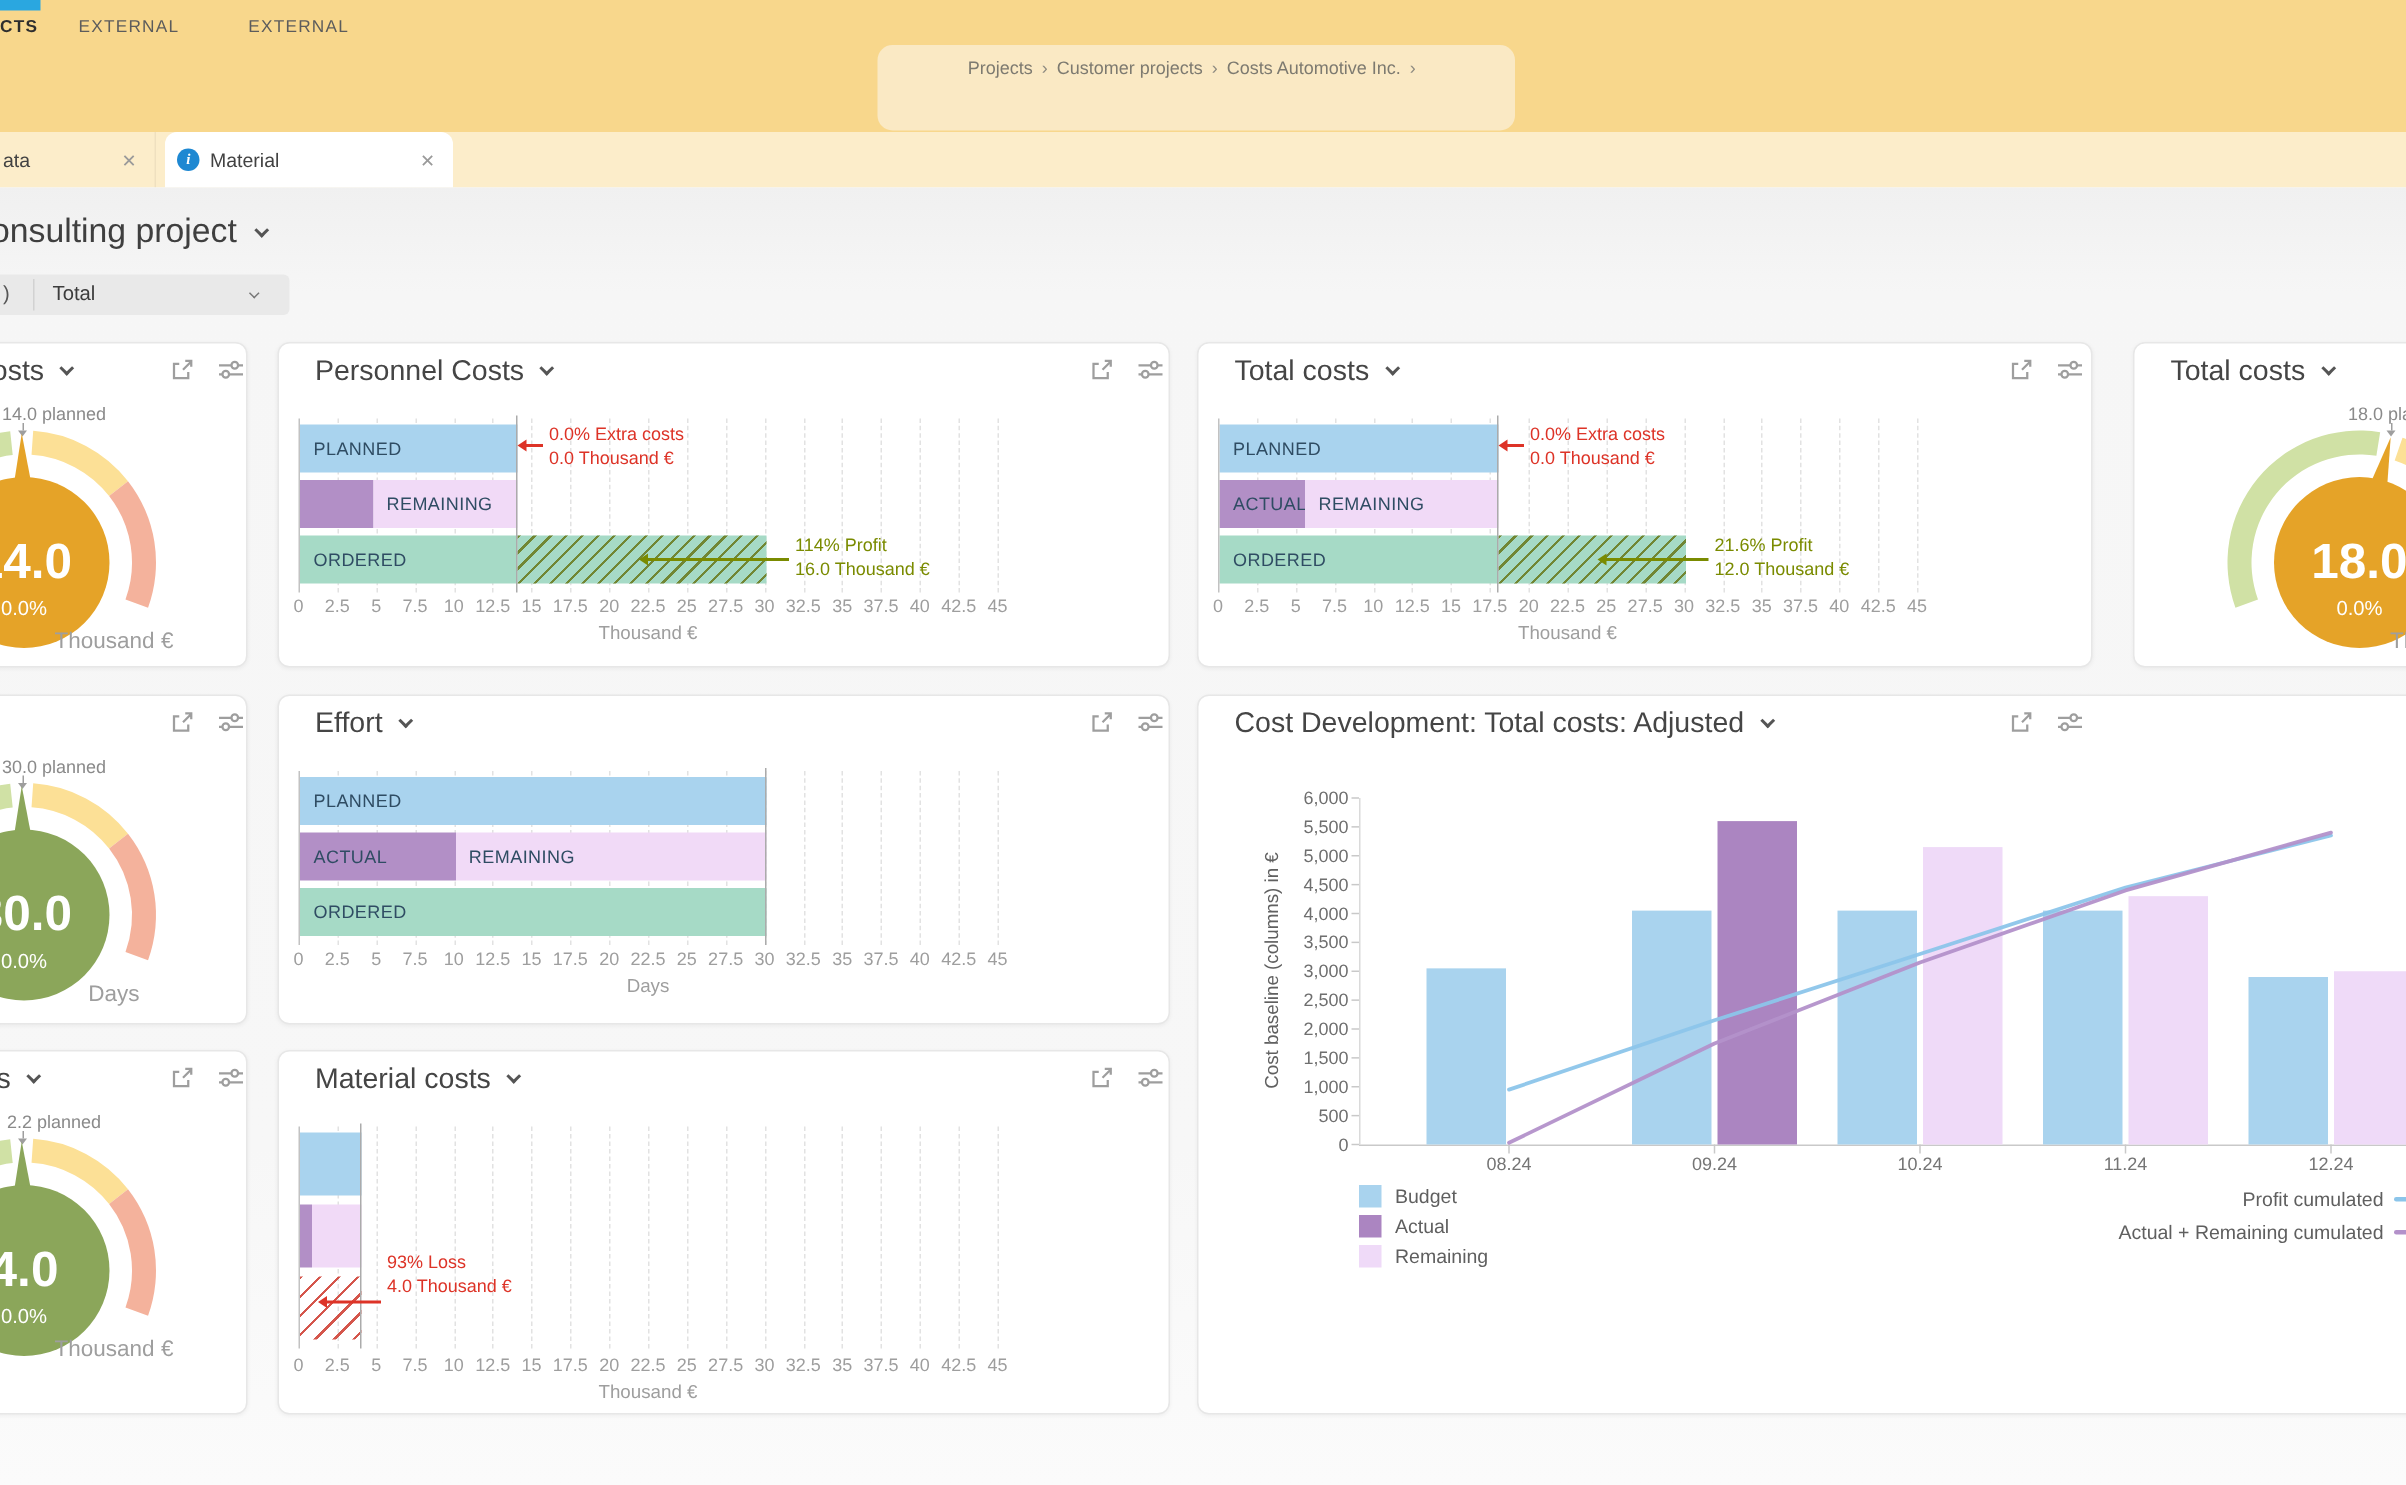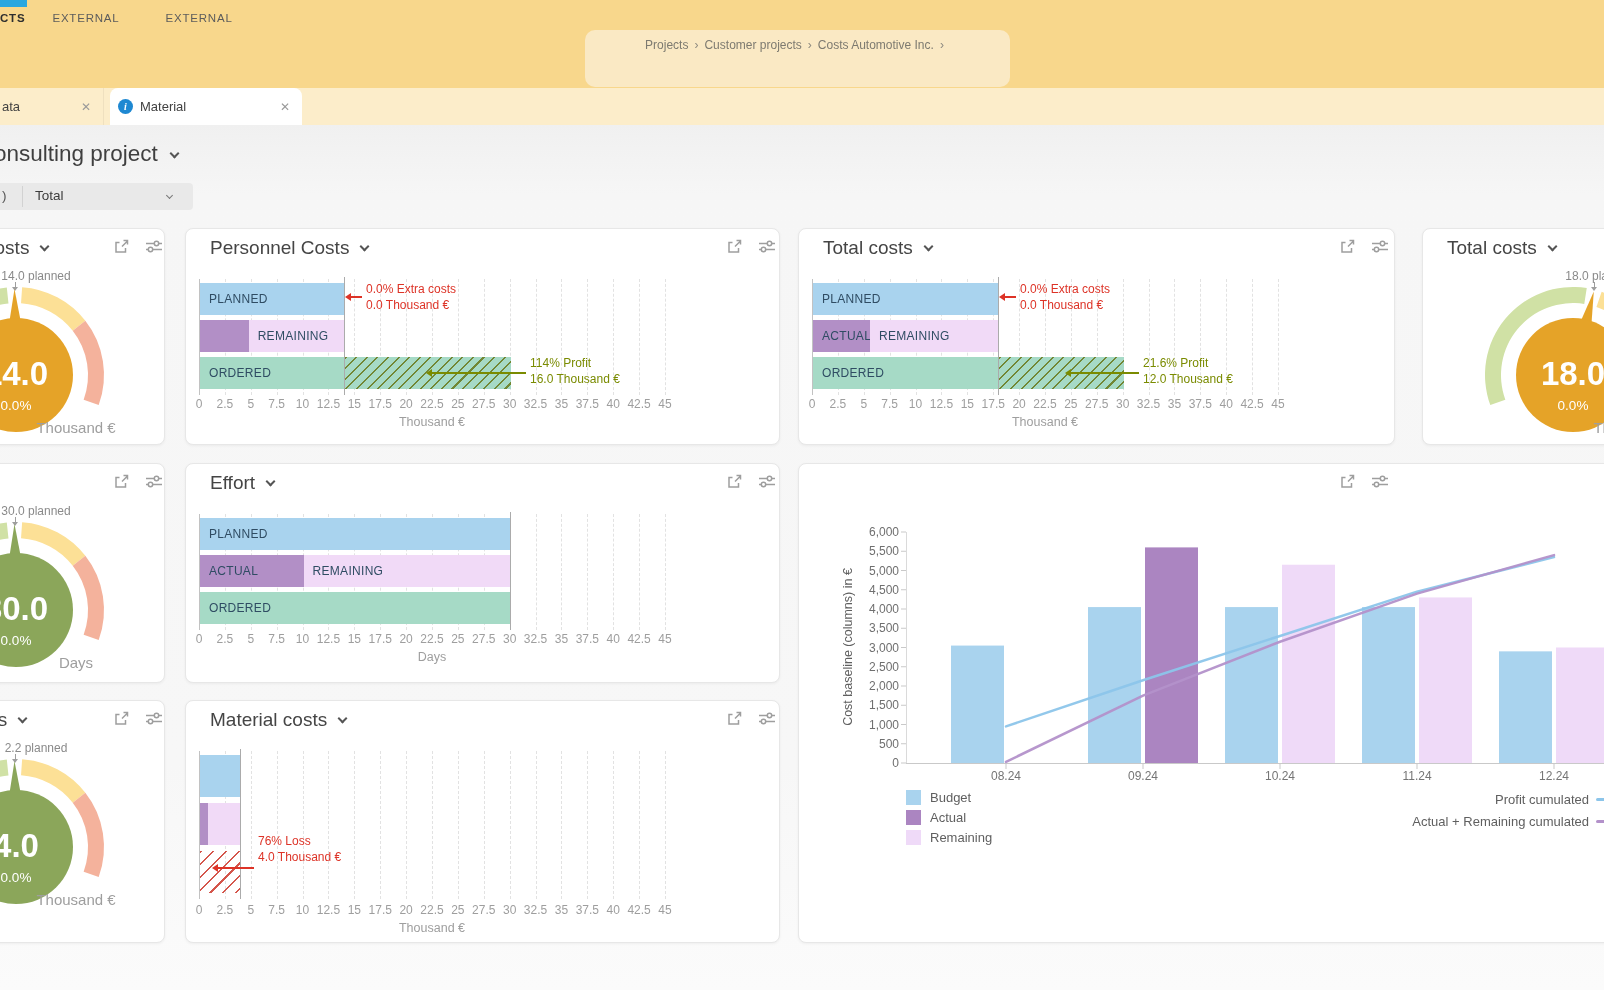--- a/index.html
+++ b/index.html
@@ -424,20 +424,21 @@
           <div class="seg-label">REMAINING</div>
         </div>
         <div class="seg seg-teal" style="left: 14px; width: 310.667px; top: 128px; height: 32px;">
           <div class="seg-label">ORDERED</div>
         </div>
         <div class="vline" style="left: 323.667px; top: 48px; height: 118px; background: rgb(171, 171, 171);"></div>
         <div class="axis-title" style="left: 146px; top: 186px;">Days</div>
       </div>
   </div>
   <div class="card" style="left:798px;top:463px;width:840px;height:480px;">
+    <div class="card-title"><span>Cost Development: Total costs: Adjusted</span><span class="chev"></span></div>
     <div class="card-icons" style="left:540px;">
         <svg width="17" height="17" viewBox="0 0 17 17">
           <path d="M6.5 4.5 H3 V14 H12.5 V10" fill="none" stroke="#9e9e9e" stroke-width="1.5"></path>
           <path d="M9 8.5 L14.5 3 M10.5 2.5 h4 v4" fill="none" stroke="#9e9e9e" stroke-width="1.5"></path>
         </svg>
         <svg width="18" height="17" viewBox="0 0 18 17">
           <line x1="1" y1="5.5" x2="17" y2="5.5" stroke="#9e9e9e" stroke-width="1.5"></line>
           <circle cx="11.5" cy="5.5" r="2.2" fill="#fff" stroke="#9e9e9e" stroke-width="1.5"></circle>
           <line x1="1" y1="11.5" x2="17" y2="11.5" stroke="#9e9e9e" stroke-width="1.5"></line>
           <circle cx="5.5" cy="11.5" r="2.2" fill="#fff" stroke="#9e9e9e" stroke-width="1.5"></circle>
@@ -606,21 +607,21 @@
         <div class="gridline" style="left: 479px; top: 50px; height: 148px;"></div>
         <div class="tick" style="left: 462px; top: 202px;">45</div>
         <div class="vline" style="left: 13px; top: 50px; height: 148px; background: rgb(194, 194, 194);"></div>
         <div class="seg seg-blue" style="left: 14px; width: 41.4222px; top: 54px; height: 42px;"></div>
         <div class="seg seg-purple" style="left: 14px; width: 8.28444px; top: 102px; height: 42px;"></div>
         <div class="seg seg-pink" style="left: 22.2844px; width: 33.1378px; top: 102px; height: 42px;"></div>
         <div class="seg seg-red_hatch" style="left: 14px; width: 41.4222px; top: 150px; height: 42px;"></div>
         <div class="vline" style="left: 54.4222px; top: 48px; height: 150px; background: rgb(171, 171, 171);"></div>
         <div class="axis-title" style="left: 146px; top: 220px;">Thousand €</div>
         <div class="ann-text" style="left: 72px; top: 132px; color: rgb(221, 51, 39);">
-          <div>76% Loss</div>
+          <div>93% Loss</div>
           <div>4.0 Thousand €</div>
         </div>
         <div class="ann-head" style="left: 26px; top: 163px; border-right-color: rgb(221, 51, 39);"></div>
         <div class="ann-line" style="left: 31px; top: 166px; width: 37px; background: rgb(221, 51, 39);"></div>
       </div>
   </div>
 
 </div>
 
 </body></html>

